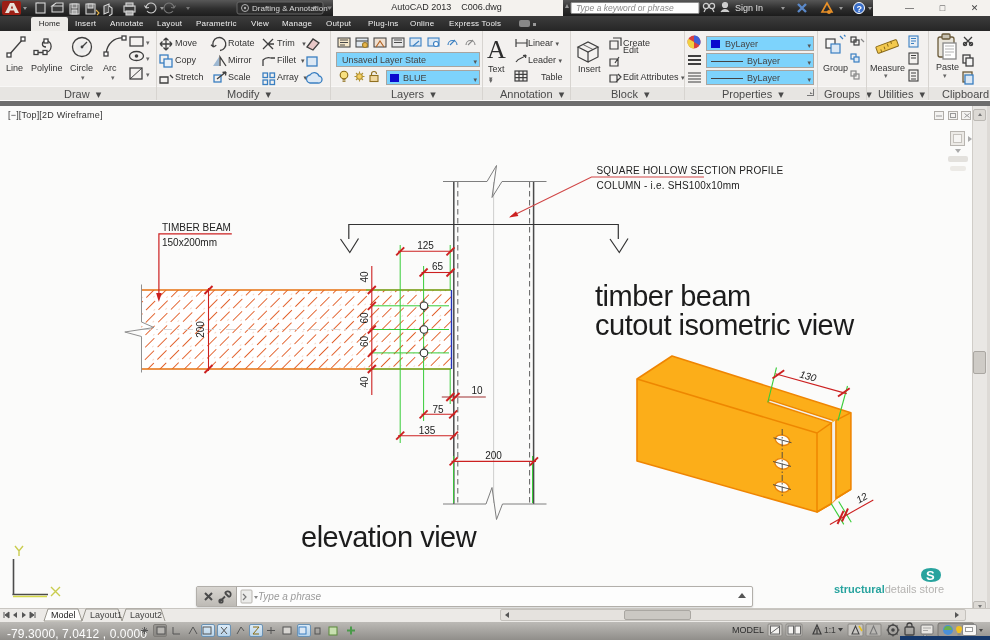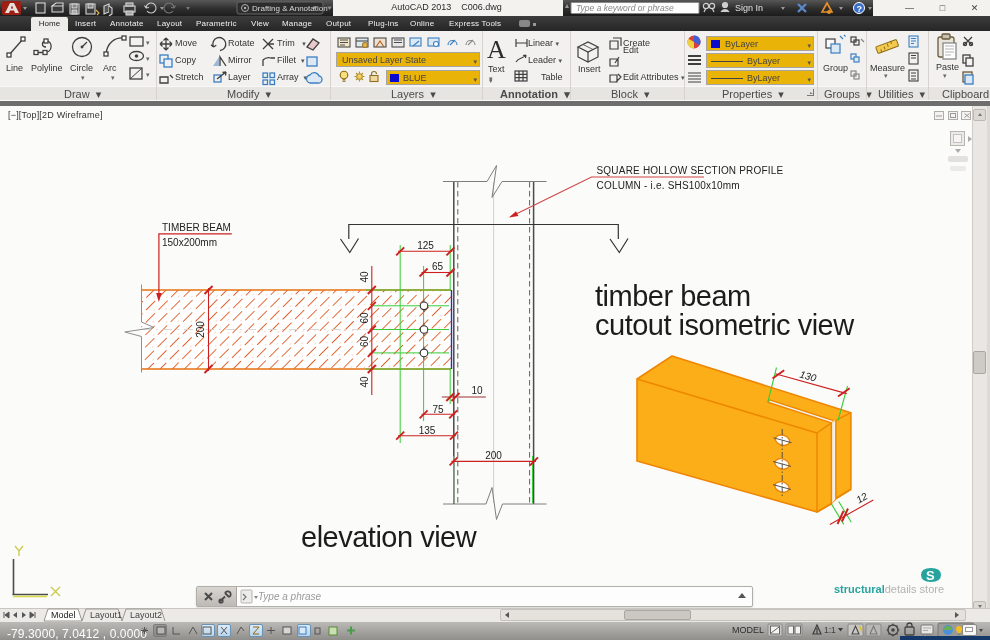--- a/index.html
+++ b/index.html
@@ -18,21 +18,21 @@
   #menurow { left:0; top:16px; width:990px; height:15px; background:linear-gradient(#3c3c3c,#262626); }
   .mtab { position:absolute; top:17px; height:14px; color:#f0f0f0; font-size:8px; letter-spacing:0.2px; line-height:14px; }
   #hometab { position:absolute; left:31px; top:17px; width:37px; height:14px; background:#edebe8; color:#222; text-align:center; font-size:8px; line-height:14px; border-radius:2px 2px 0 0; }
 
   
   #ribbon { left:0; top:31px; width:990px; height:69px; background:#f3f1ef; }
   #panellabels { left:0; top:86px; width:990px; height:14px; background:#e7e5e2; border-top:1px solid #f8f7f6; }
   .plabel { position:absolute; top:88px; font-size:11px; color:#4a4a4a; white-space:nowrap; }
   .psep { position:absolute; top:31px; width:1px; height:69px; background:#d7d4d0; }
   .rsmall { position:absolute; font-size:9px; color:#333; white-space:nowrap; }
-  .combo { position:absolute; background:#eab308; border:1px solid #a8a5a0; font-size:9px; color:#444; }
+  .combo { position:absolute; background:#7dd3fc; border:1px solid #a8a5a0; font-size:9px; color:#444; }
   .combo .arr { position:absolute; right:2px; top:2px; color:#555; font-size:7px; }
 
   
   #band { left:0; top:100px; width:990px; height:6px; background:#6e6e6e; border-top:1px solid #fcfbfa; }
   #canvas { left:0; top:106px; width:990px; height:502px; background:#fbfbfa; }
   #vplabel { left:8px; top:110px; font-size:9px; color:#333; letter-spacing:0.2px;}
 
   
   #vscroll { left:972px; top:106px; width:15px; height:507px; background:#e9e7e4; border-left:1px solid #d0cdc8;}
   #vthumb { left:973px; top:351px; width:13px; height:23px; background:#cecbc6; border:1px solid #aaa7a2; border-radius:2px;}
@@ -144,21 +144,21 @@
   <div class="mtab" style="left:410px;">Online</div>
   <div class="mtab" style="left:449px;">Express Tools</div>
   <div class="abs" style="left:519px;top:20px;width:11px;height:7px;background:#888;border-radius:2px;"></div>
   <div class="abs" style="left:533px;top:23px;width:3px;height:3px;background:#999;"></div>
 
   <div id="ribbon" class="abs"></div>
   <div id="panellabels" class="abs"></div>
   <div class="plabel" style="left:64px;">Draw &nbsp;▾</div>
   <div class="plabel" style="left:227px;">Modify &nbsp;▾</div>
   <div class="plabel" style="left:391px;">Layers &nbsp;▾</div>
-  <div class="plabel" style="left:500px;font-weight:bold;">Annotation &nbsp;▾</div>
+  <div class="plabel" style="left:500px;">Annotation &nbsp;▾</div>
   <div class="plabel" style="left:611px;">Block &nbsp;▾</div>
   <div class="plabel" style="left:722px;">Properties &nbsp;▾</div>
   <div class="abs" style="left:807px;top:89px;width:7px;height:7px;border-right:1px solid #777;border-bottom:1px solid #777;"></div>
   <div class="abs" style="left:810px;top:92px;width:0;height:0;border-top:2.5px solid transparent;border-left:3.5px solid #777;"></div>
   <div class="plabel" style="left:824px;">Groups &nbsp;▾</div>
   <div class="plabel" style="left:878px;">Utilities &nbsp;▾</div>
   <div class="plabel" style="left:942px;">Clipboard</div>
   <div class="psep" style="left:156px;"></div>
   <div class="psep" style="left:330px;"></div>
   <div class="psep" style="left:482px;"></div>
@@ -170,21 +170,21 @@
 
   <div class="rsmall" style="left:6px;top:63px;">Line</div>
   <div class="rsmall" style="left:31px;top:63px;">Polyline</div>
   <div class="rsmall" style="left:70px;top:63px;">Circle</div>
   <div class="rsmall" style="left:103px;top:63px;">Arc</div>
   <div class="rsmall" style="left:175px;top:38px;">Move</div>
   <div class="rsmall" style="left:175px;top:55px;">Copy</div>
   <div class="rsmall" style="left:175px;top:72px;">Stretch</div>
   <div class="rsmall" style="left:228px;top:38px;">Rotate</div>
   <div class="rsmall" style="left:228px;top:55px;">Mirror</div>
-  <div class="rsmall" style="left:228px;top:72px;">Layer</div>
+  <div class="rsmall" style="left:228px;top:72px;">Scale</div>
   <div class="rsmall" style="left:277px;top:38px;">Trim &nbsp;&nbsp;<span style="font-size:7px;color:#555;">▾</span></div>
   <div class="rsmall" style="left:277px;top:55px;">Fillet &nbsp;<span style="font-size:7px;color:#555;">▾</span></div>
   <div class="rsmall" style="left:277px;top:72px;">Array &nbsp;<span style="font-size:7px;color:#555;">▾</span></div>
   <div class="combo" style="left:336px;top:52px;width:144px;height:15px;line-height:14px;padding-left:5px;">Unsaved Layer State<span class="arr">▾</span></div>
   <div class="combo" style="left:386px;top:70px;width:94px;height:15px;line-height:14px;"><span style="position:absolute;left:3px;top:3px;width:9px;height:8px;background:#0a0ace;"></span><span style="margin-left:16px;">BLUE</span><span class="arr">▾</span></div>
   <div class="rsmall" style="left:488px;top:64px;">Text</div>
   <div class="rsmall" style="left:528px;top:38px;">Linear <span style="font-size:7px;color:#555;">▾</span></div>
   <div class="rsmall" style="left:528px;top:55px;">Leader <span style="font-size:7px;color:#555;">▾</span></div>
   <div class="rsmall" style="left:541px;top:72px;">Table</div>
   <div class="rsmall" style="left:578px;top:64px;">Insert</div>

